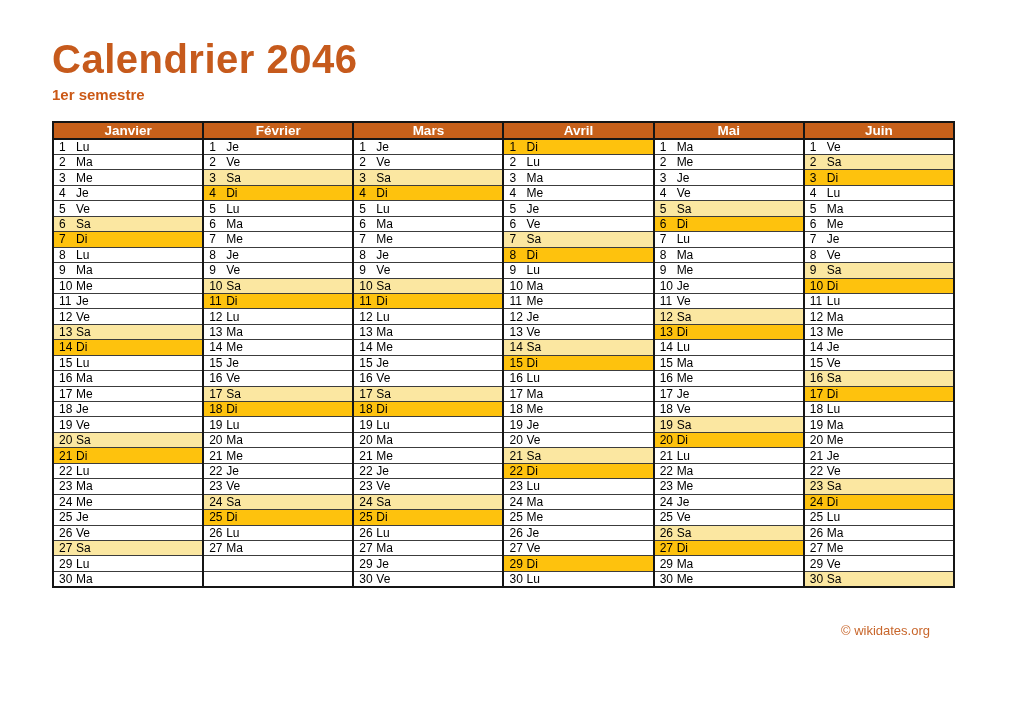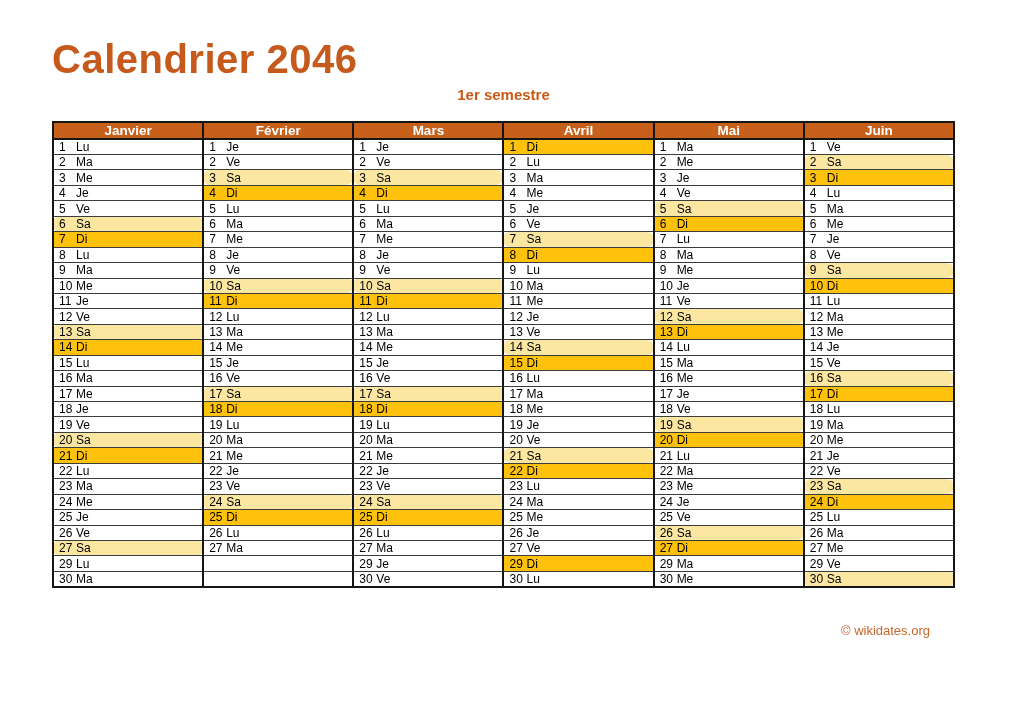--- a/index.html
+++ b/index.html
@@ -10,21 +10,21 @@
     font-family: "Liberation Sans", sans-serif;
     position: relative; overflow: hidden;
   }
   .title {
     position: absolute; top: 39px; left: 52px; width: 903px; margin: 0;
     text-align: left; font-size: 40px; line-height: 40px; font-weight: bold;
     color: var(--title_text, #c65a1c); letter-spacing: 0.5px;
   }
   .subtitle {
     position: absolute; top: 87px; left: 52px; width: 903px;
-    text-align: center; font-size: 15px; line-height: 16px; font-weight: bold;
+    text-align: left; font-size: 15px; line-height: 16px; font-weight: bold;
     color: var(--subtitle_text, #c65a1c);
   }
   table.calendar {
     position: absolute; top: 121px; left: 52px; width: 903px;
     border-collapse: collapse; table-layout: fixed;
   }
   .calendar th {
     background: var(--header_bg, #c7601a); color: var(--header_text, #fff);
     font-size: 13.5px; font-weight: bold; height: 16px; padding: 0;
     border: 2px solid var(--grid_border, #111);
@@ -34,21 +34,21 @@
     height: 15.45px; padding: 0 0 0 5px;
     font-size: 12px; color: var(--cell_text, #000);
     border-left: 2px solid var(--grid_border, #111);
     border-right: 2px solid var(--grid_border, #111);
     border-top: 1px solid var(--row_line, #3c3c3c);
     border-bottom: 1px solid var(--row_line, #3c3c3c);
     white-space: nowrap; overflow: hidden; vertical-align: middle;
     background: #fff;
   }
   .calendar tr:last-child td { border-bottom: 2px solid var(--grid_border, #111); }
-  .calendar td.sat { background: var(--saturday_bg, #fbe7a1); border-radius: 7px; }
+  .calendar td.sat { background: var(--saturday_bg, #fbe7a1); }
   .calendar td.sun { background: var(--sunday_bg, #fec20d); margin-left: 28px; }
   .num { display: inline-block; width: 17px; }
   .footer {
     position: absolute; top: 624px; right: 94px;
     font-size: 13px; line-height: 14px;
     color: var(--footer_text, #c8662b);
     text-decoration: none; cursor: pointer;
   }
 </style>
 </head>

